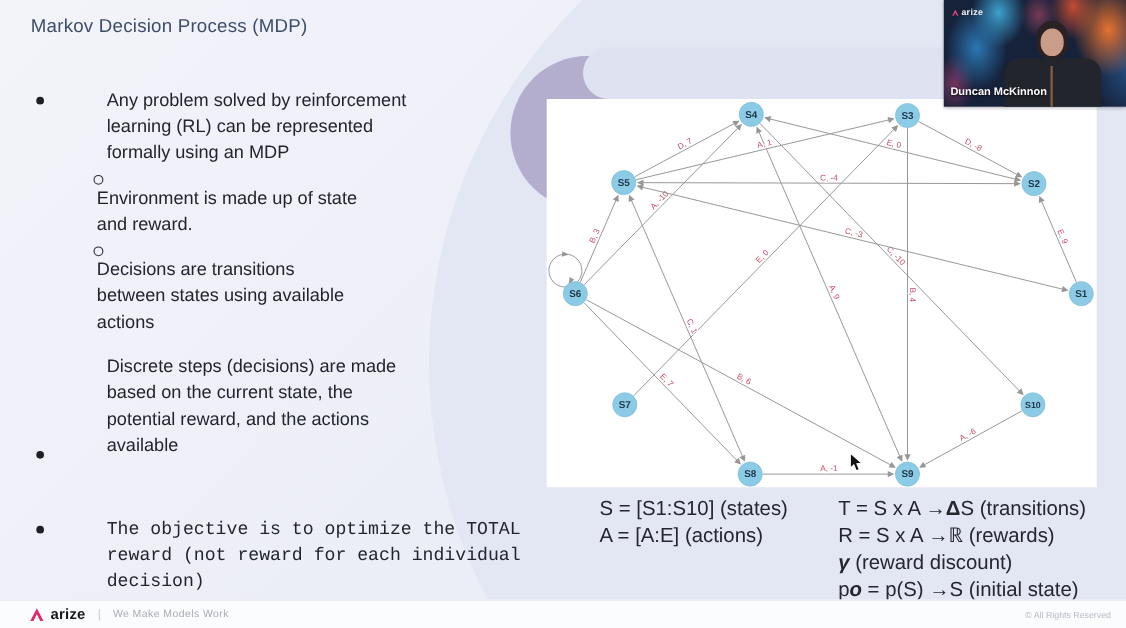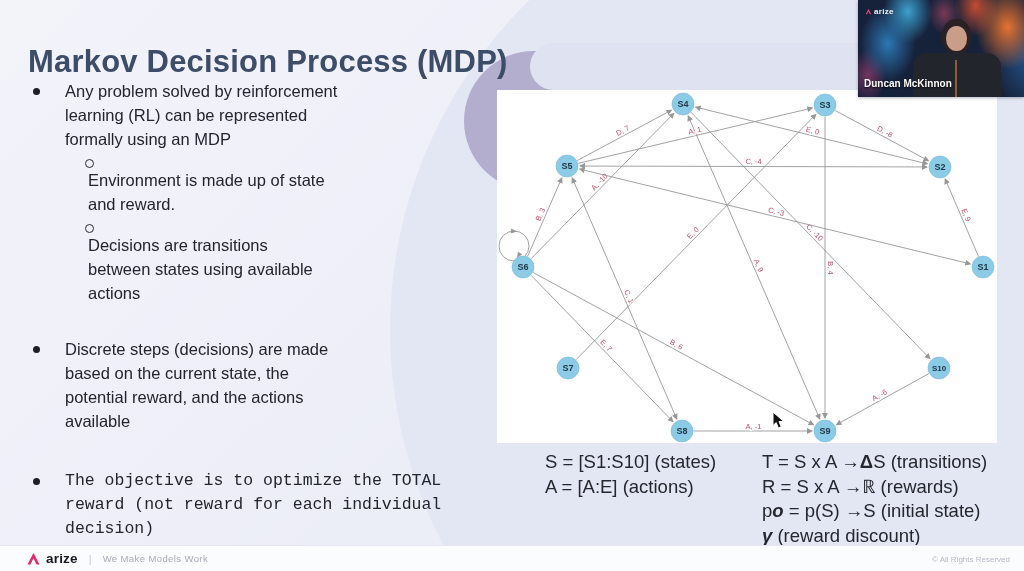--- a/index.html
+++ b/index.html
@@ -9,29 +9,29 @@
            background:linear-gradient(135deg,#f3f3fa 0%,#eceef7 55%,#e9ebf6 100%); overflow:hidden; }
 
   
   .bg-blob { position:absolute; left:390px; top:-130px; width:920px; height:920px;
              border-radius:50%; background:#e3e6f3; }
   .bg-circle-purple { position:absolute; left:464px; top:51px; width:140px; height:140px;
              border-radius:50%; background:#b3adce; }
   .bg-band { position:absolute; left:530px; top:43px; width:494px; height:47px;
              background:#dfe2f1; border-radius:40px 0 0 40px; }
 
-  .title { position:absolute; left:28px; top:44px; font-size:31px; font-weight:700;
+  .title { position:absolute; left:28px; top:14px; font-size:17px; font-weight:400;
            color:#3d4d68; letter-spacing:.2px; }
 
   .bullet { position:absolute; left:28px; display:flex; align-items:flex-start; width:450px;
             color:#23252e; font-size:16.5px; line-height:24px; }
-  .b1 { top:79px; } .b2 { top:337px; } .b3 { top:469px;font-family:Liberation Mono, monospace; }
+  .b1 { top:79px; } .b2 { top:321px;align-items:flex-end; } .b3 { top:469px;font-family:Liberation Mono, monospace; }
   .dot { flex:0 0 auto; width:7px; height:7px; border-radius:50%; background:#1d1f27; margin:9px 0 0 5px; }
   .btxt { margin-left:25px; }
-  .pre { white-space:pre-line; }
+  .pre { white-space:pre-line;margin-left:32px; }
   .sub { display:flex; align-items:flex-start;flex-direction:column; }
   .ring { flex:0 0 auto; width:9px; height:9px; border:1.5px solid #2a2c36; border-radius:50%; margin:8px 0 0 20px; }
   .sub .pre { margin-left:23px; }
 
   .formula { position:absolute; left:520px; top:61px; width:380px; text-align:center;
              font-size:18px; color:#2e3240;margin-top:40px; }
   .formula b i { font-weight:700; }
 
   .card { position:absolute; left:497px; top:90px; width:500px; height:353px; background:#ffffff; }
   .card svg { display:block; }
@@ -195,22 +195,22 @@
   </div>
 
   <div class="legend-left">
     <div>S = [S1:S10] (states)</div>
     <div>A = [A:E] (actions)</div>
   </div>
 
   <div class="legend-right">
     <div><span>T = S x A →</span><b>Δ</b><span>S (transitions)</span></div>
     <div>R = S x A →ℝ (rewards)</div>
+    <div><b><i>γ</i></b><span> (reward discount)</span></div>
     <div><span>p</span><b><i>o</i></b><span> = p(S) →S (initial state)</span></div>
-    <div><b><i>γ</i></b><span> (reward discount)</span></div>
   </div>
 
   <div class="footer">
     <span class="f-logo">
       <svg width="15" height="13" viewBox="0 0 15 13">
           <path d="M1.5 12.5 L7.5 1 L13.5 12.5 L10.6 12.5 L7.5 6.3 L4.4 12.5 Z" fill="#e6256e"></path>
         </svg>
     </span>
     <span class="f-brand">arize</span>
     <span class="f-div">|</span>

